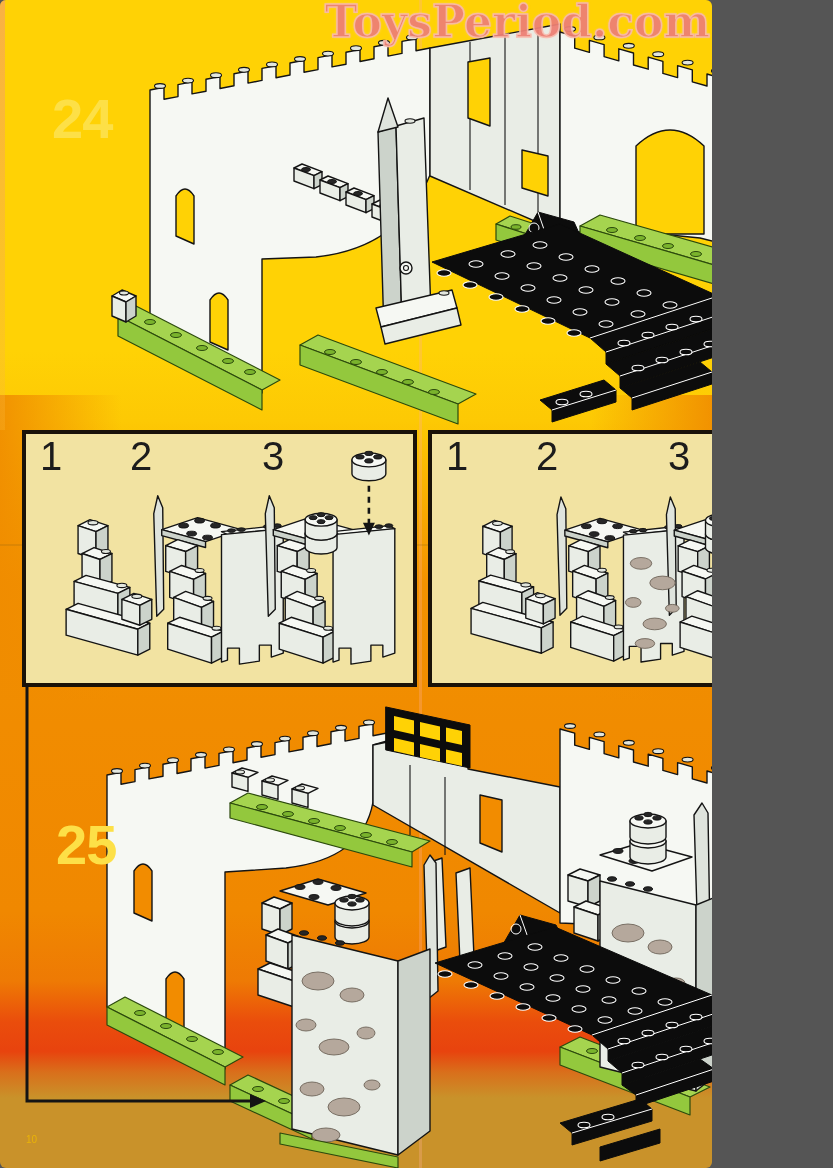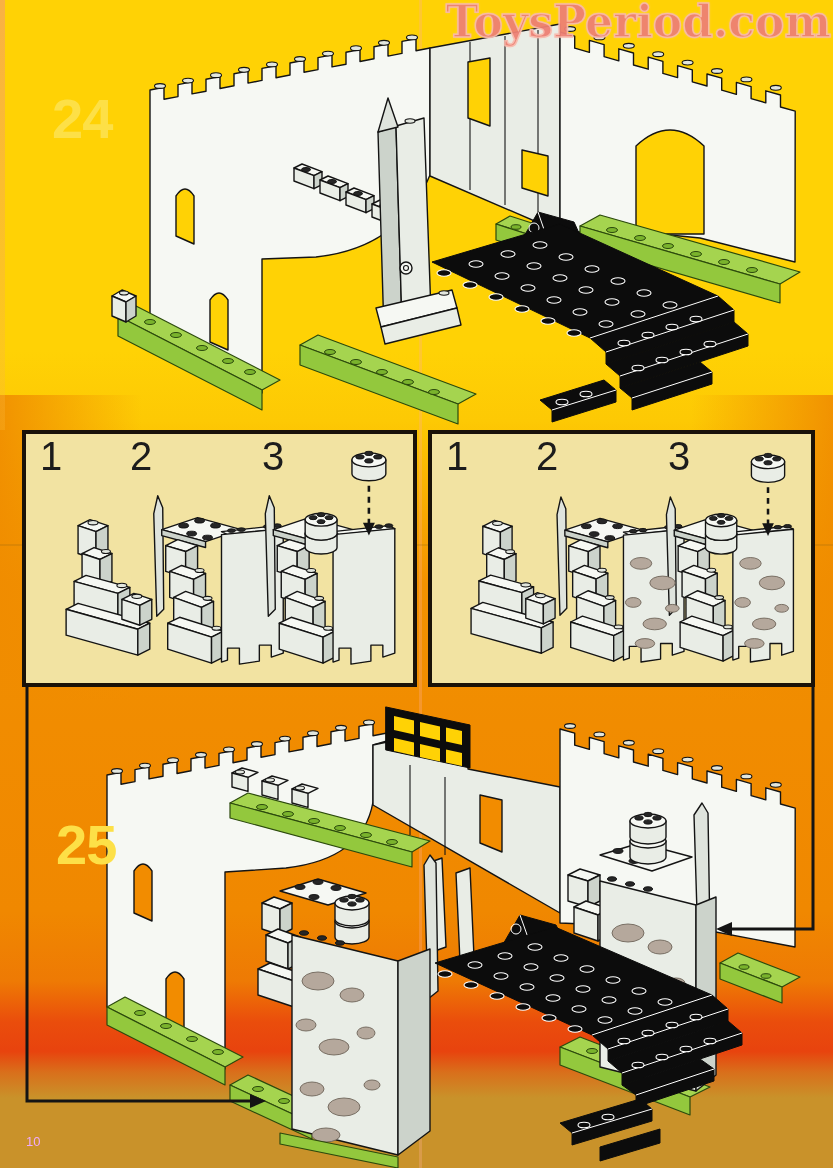--- a/index.html
+++ b/index.html
@@ -1,17 +1,17 @@
 <!DOCTYPE html>
 <html><head>
 <meta charset="utf-8">
 <style>
   html,body{margin:0;padding:0;background:#555;}
-  .page{position:relative;width:833px;height:1168px;overflow:hidden;
-        font-family:"Liberation Sans",sans-serif;}
+  .page{position:relative;width:712px;height:1168px;overflow:hidden;
+        font-family:"Liberation Sans",sans-serif;border-radius:6px;}
   
   .bg{position:absolute;inset:0;background:
     linear-gradient(180deg,
       #ffd205 0%, #ffd205 30%,
       #fdc904 36%, #f7a801 44%,
       #f29200 50%, #f18c00 62%,
       #f08800 78%, #ee7a04 84%,
       #ea4d0c 87.5%, #e8430e 90%,
       #d96f1b 91.8%, #c9922a 94%,
       #c9922a 100%);}
@@ -26,21 +26,21 @@
     background:rgba(120,90,20,.16);}
   
   .watermark{position:absolute;top:-4px;right:2px;z-index:9;
     font-family:"DejaVu Serif",serif;font-weight:bold;font-size:44px;letter-spacing:0px;
     color:#ee8074;-webkit-text-stroke:1.5px #f8b9ac;
     text-shadow:0 0 3px rgba(255,205,190,.8);opacity:.95;}
   .step-num{position:absolute;z-index:6;font-size:56px;font-weight:bold;color:#fde047;
     letter-spacing:-1px;}
   #label24{left:52px;top:86px;}
   #label25{left:56px;top:812px;text-align:center;}
-  .page-num{position:absolute;left:26px;top:1134px;font-size:13px;color:#f0abfc;z-index:8;}
+  .page-num{position:absolute;left:26px;top:1134px;font-size:10px;color:#eab308;z-index:8;}
   
   .sbox{position:absolute;top:430px;height:257px;background:#f2e3a2;
     border:4px solid #1a1208;box-sizing:border-box;z-index:5;}
   .sbox.left{left:22px;width:395px;}
   .sbox.right{left:428px;width:387px;}
   .substep{position:absolute;top:0px;font-size:40px;font-weight:400;color:#1c1c1c;z-index:2;}
   .sbox .n1{left:14px;} .sbox .n2{left:104px;} .sbox .n3{left:236px;}
   .sbox svg.asm{position:absolute;left:0;top:0;width:100%;height:100%;}
   
   .art24{position:absolute;left:0;top:0;width:833px;height:433px;z-index:4;}

